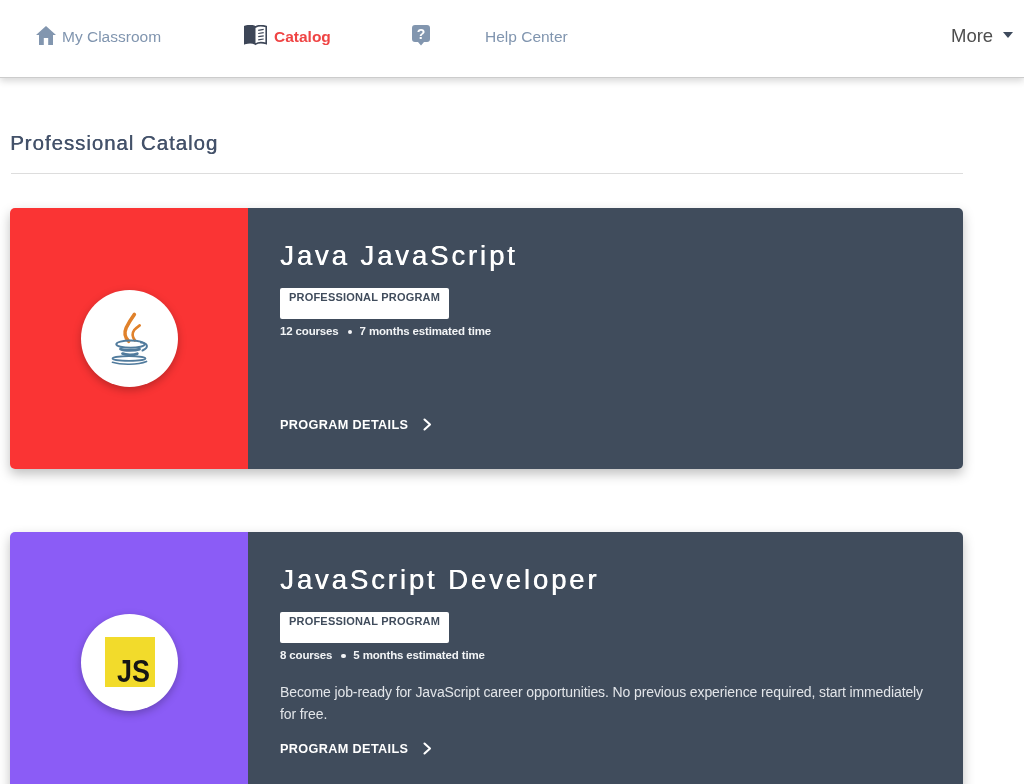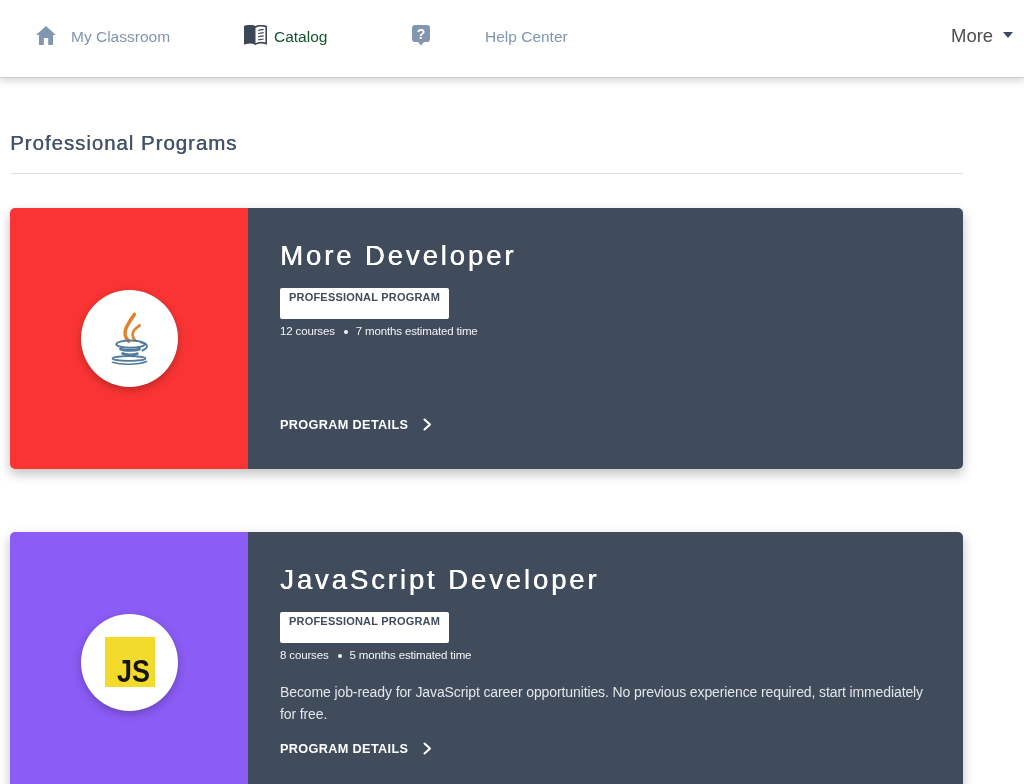--- a/index.html
+++ b/index.html
@@ -4,22 +4,22 @@
 <style>
 * { margin:0; padding:0; box-sizing:border-box; }
 html,body { width:1024px; height:784px; overflow:hidden; background:#ffffff;
   font-family:"Liberation Sans", sans-serif; }
 .abs { position:absolute; }
 
 
 #nav { position:absolute; left:0; top:0; width:1024px; height:78px; background:#fff;
   border-bottom:1px solid #cccccc; box-shadow:0 3px 7px rgba(0,0,0,0.16); z-index:5; }
 .navlabel { position:absolute; font-size:15.5px; color:#8095af; }
-#lbl-myclass { left:71px; top:28px; }
-#lbl-catalog { left:274px; top:28px; color:#14532d; font-weight:normal; }
+#lbl-myclass { left:62px; top:28px; }
+#lbl-catalog { left:274px; top:28px; color:#ef4444; font-weight:bold; }
 #lbl-help { left:441px; top:28px;margin-left:44px; }
 #lbl-more { position:absolute; left:951px; top:25px; font-size:18.5px; color:#4e4e4e; }
 #caret { position:absolute; left:1003px; top:32px; width:0; height:0;
   border-left:5.5px solid transparent; border-right:5.5px solid transparent;
   border-top:6.5px solid #3e4a5c; }
 
 
 #h2 { position:absolute; left:10px; top:131px; font-size:20.5px; letter-spacing:0.95px;
   color:#44526a; text-shadow:0.4px 0 0 #44526a; }
 #hr { position:absolute; left:11px; top:173px; width:952px; height:1px; background:#dddddd; }
@@ -33,21 +33,21 @@
 #card1 .leftpane { background:#fa3434; }
 #card2 .leftpane { background:#8b5cf6; }
 .rightpane { position:absolute; left:238px; right:0; top:0; bottom:0; background:#404c5c; }
 .circle { position:absolute; left:71px; top:82px; width:97px; height:97px; border-radius:50%;
   background:#fff; box-shadow:0 3px 8px rgba(0,0,0,0.25); }
 .ctitle { position:absolute; left:32px; top:32px; font-size:27.5px; letter-spacing:2.9px;
   color:#fff; text-shadow:0.5px 0 0 #fff; }
 .badge { position:absolute; left:32px; top:80px; height:31px; background:#fff;
   border-radius:2px; color:#404c5c; font-size:11px; font-weight:bold; letter-spacing:0.2px;
   line-height:19px; padding:0 9px; }
-.meta { position:absolute; left:32px; top:117px; font-size:11.5px; letter-spacing:-0.15px; font-weight:normal;
+.meta { position:absolute; left:32px; top:117px; font-size:11.5px; letter-spacing:-0.15px; font-weight:bold;
   color:#f2f4f6; }
 .dot { display:inline-block; width:4.5px; height:4.5px; border-radius:50%;
   background:#f2f4f6; margin:0 7.5px 1px 9px; }
 .desc { position:absolute; left:32px; white-space:nowrap; top:149px; font-size:14px; letter-spacing:-0.11px; line-height:22px;
   color:#e2e5e9; }
 .details { position:absolute; left:32px; top:208px; font-size:12.7px; font-weight:bold;
   letter-spacing:0.35px; color:#fff; }
 .chev { position:absolute; margin-left:10px; margin-top:0px; }
 </style>
 </head>
@@ -73,26 +73,26 @@
   <svg class="abs" style="left:412px;top:25px" width="18" height="21" viewBox="0 0 18 21">
     <path d="M3 0 L15 0 Q18 0 18 3 L18 14 Q18 17 15 17 L12 17 L9 20.5 L6 17 L3 17 Q0 17 0 14 L0 3 Q0 0 3 0 Z" fill="#8296af"></path>
     <text x="9" y="13.8" font-size="14" font-weight="bold" fill="#ffffff" text-anchor="middle" font-family="Liberation Sans">?</text>
   </svg>
   <span class="navlabel" id="lbl-help">Help Center</span>
 
   <span id="lbl-more">More</span>
   <div id="caret"></div>
 </div>
 
-<div id="h2">Professional Programs</div>
+<div id="h2">Professional Catalog</div>
 <div id="hr"></div>
 
 <div class="card" id="card1">
   <div class="rightpane">
-    <div class="ctitle">More Developer</div>
+    <div class="ctitle">Java JavaScript</div>
     <div class="badge">PROFESSIONAL PROGRAM</div>
     <div class="meta">12 courses<span class="dot"></span>7 months estimated time</div>
     <div class="details">PROGRAM DETAILS
       <svg class="chev" width="9" height="13" viewBox="0 0 9 13" style="position:relative;top:2px;left:1px">
         <path d="M1.5 1.5 L7 6.5 L1.5 11.5" fill="none" stroke="#fff" stroke-width="2.1" stroke-linecap="round" stroke-linejoin="round"></path>
       </svg>
     </div>
   </div>
   <div class="leftpane">
     <div class="circle">

